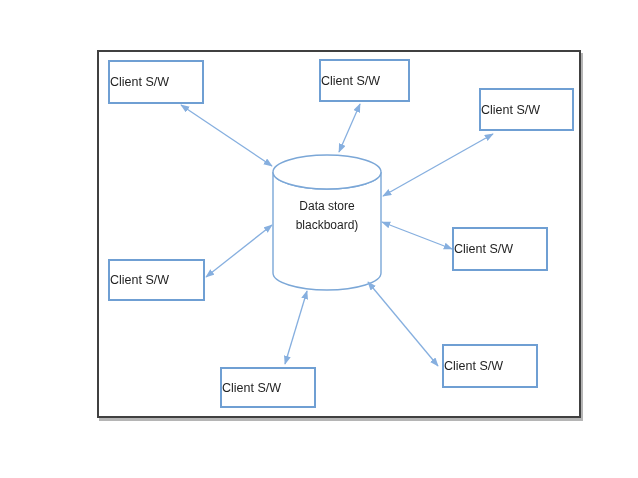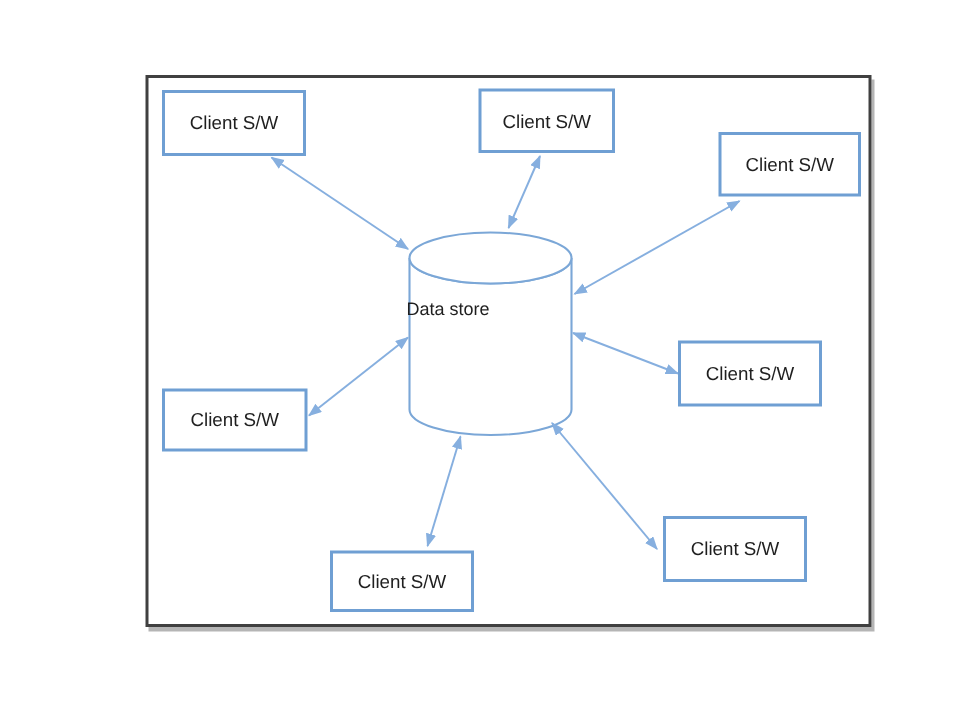--- a/index.html
+++ b/index.html
@@ -33,30 +33,30 @@
     width: 638px;
     height: 478px;
   }
   .client-box {
     position: absolute;
     box-sizing: border-box;
     border: 2px solid #6f9fd3;
     background: #ffffff;
     display: flex;
     align-items: center;
-    justify-content: center;
+    justify-content: flex-start;
     color: #1f1f1f;
     font-size: 12.5px;
   }
   .cyl-label {
     position: absolute;
     left: 271px;
     top: 197px;
     width: 112px;
-    text-align: left;
+    text-align: center;
     color: #1f1f1f;
     font-size: 12px;
     line-height: 19px;
   }
 </style>
 </head>
 <body>
 
 <div id="canvas">
 
@@ -83,20 +83,21 @@
       <line x1="493" y1="134" x2="383" y2="196" marker-start="url(#ah-start)" marker-end="url(#ah-end)"></line>
       <line x1="452" y1="249" x2="382" y2="222" marker-start="url(#ah-start)" marker-end="url(#ah-end)"></line>
       <line x1="438" y1="366" x2="368" y2="282" marker-start="url(#ah-start)" marker-end="url(#ah-end)"></line>
       <line x1="285" y1="364" x2="307" y2="291" marker-start="url(#ah-start)" marker-end="url(#ah-end)"></line>
       <line x1="206" y1="277" x2="272" y2="225" marker-start="url(#ah-start)" marker-end="url(#ah-end)"></line>
     </g>
   </svg>
 
   <div class="cyl-label">
     <div>Data store</div>
+    <div>blackboard)</div>
   </div>
 
   <div class="client-box" style="left:108px; top:60px;  width:96px; height:44px;">
     <span>Client S/W</span>
   </div>
 
   <div class="client-box" style="left:319px; top:59px;  width:91px; height:43px;">
     <span>Client S/W</span>
   </div>
 

